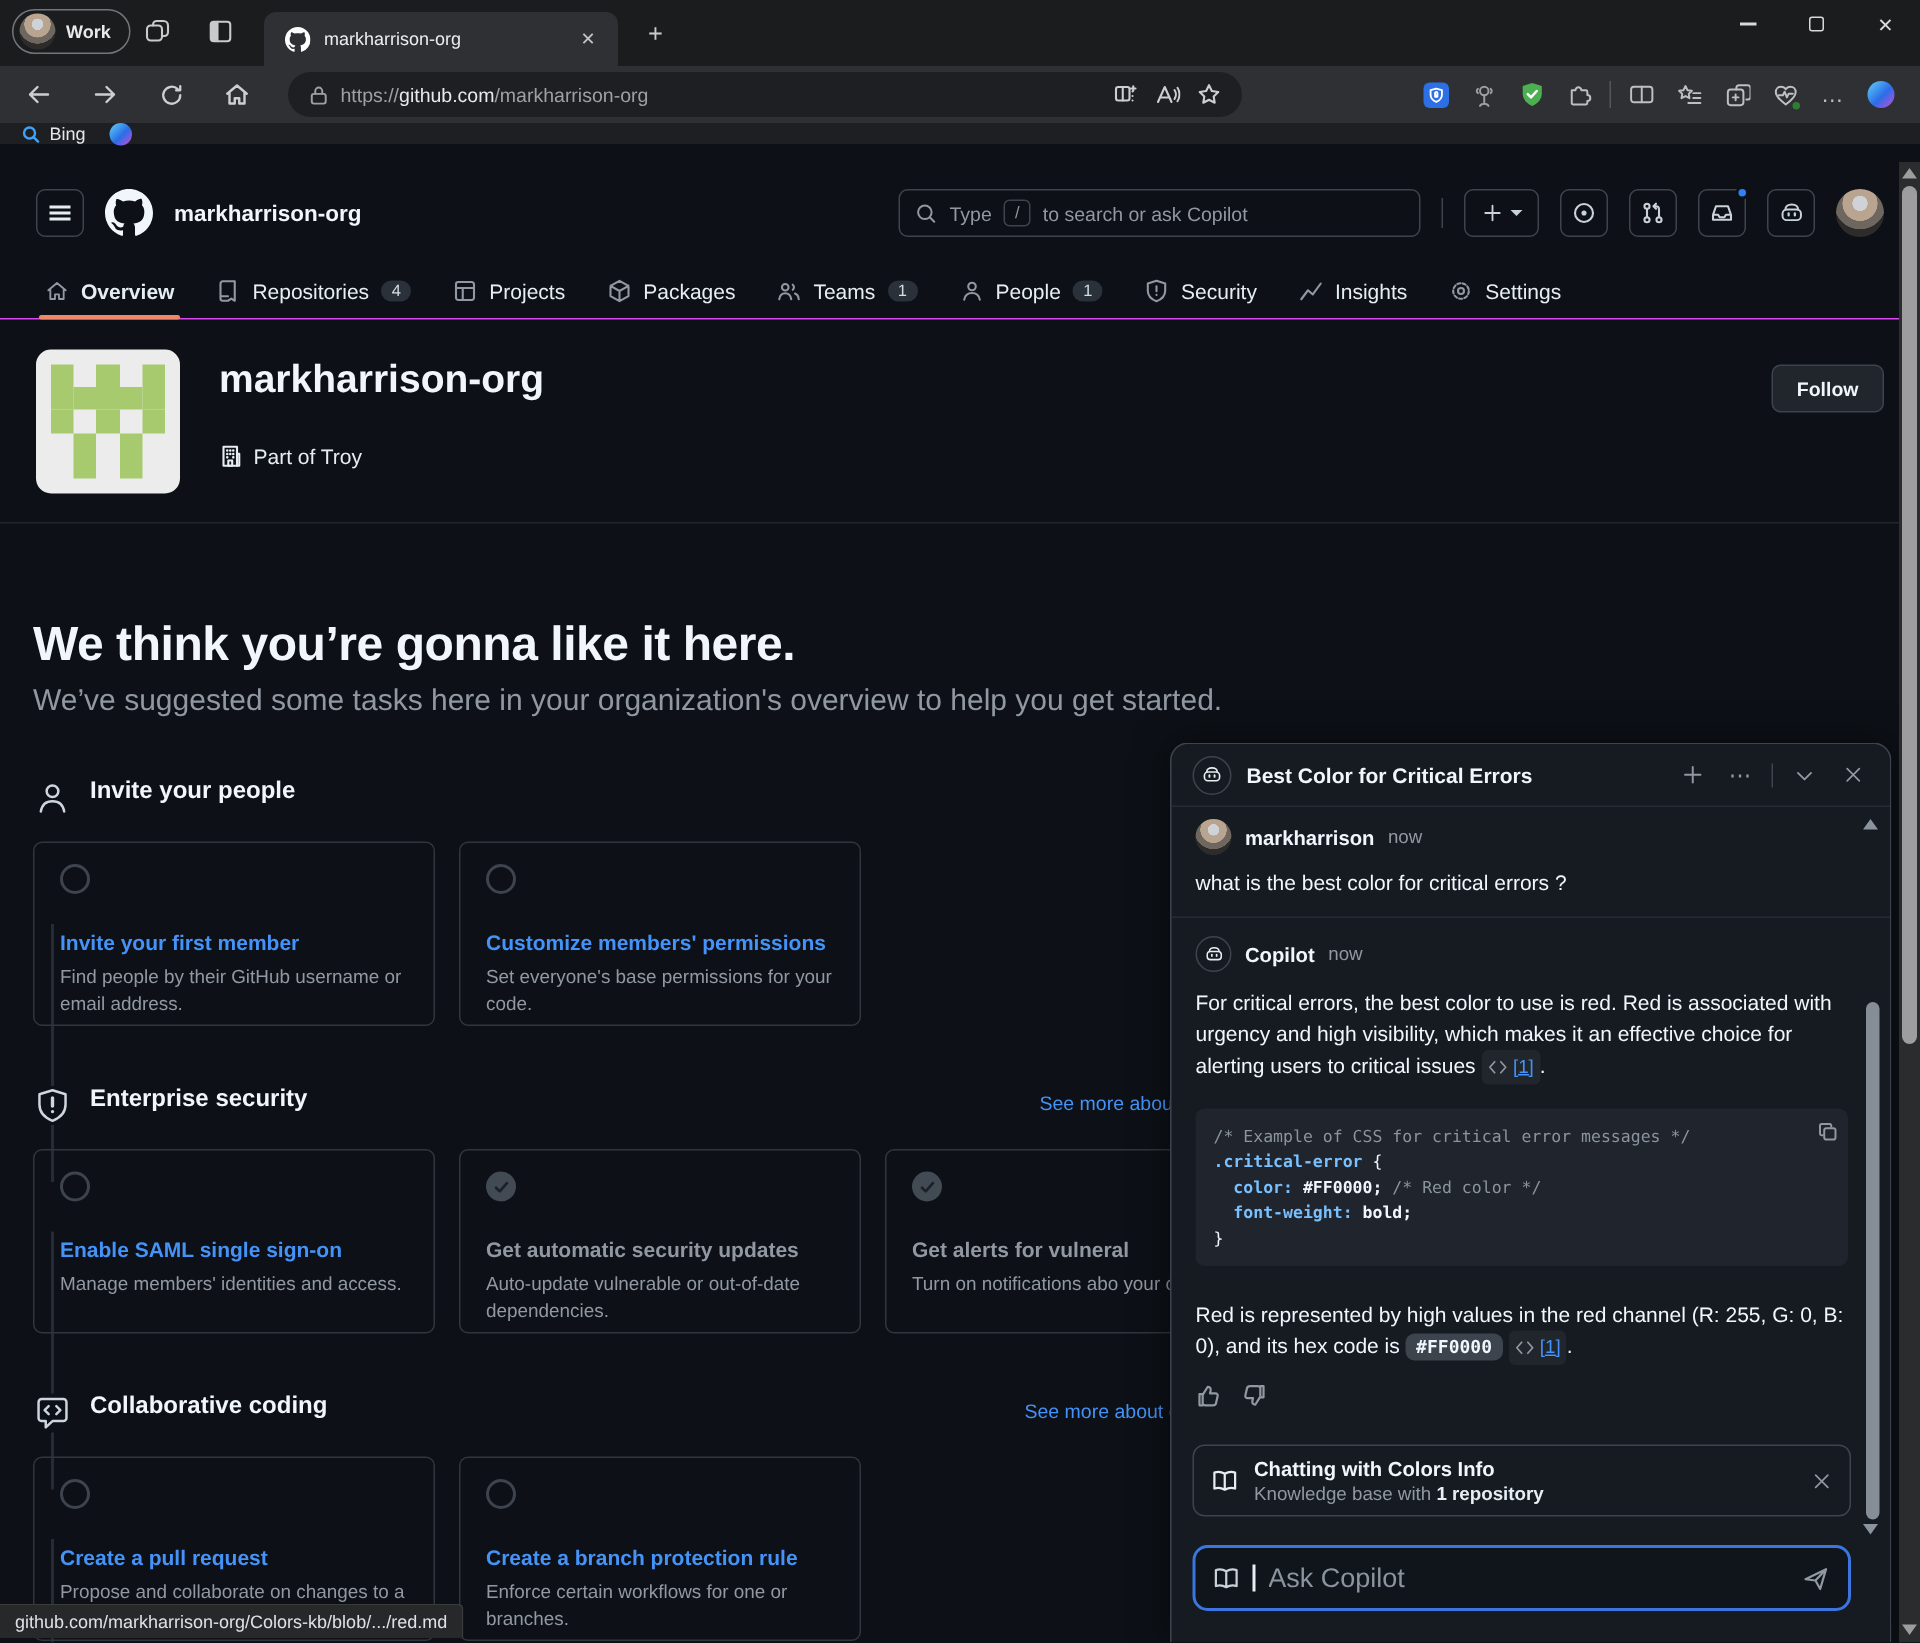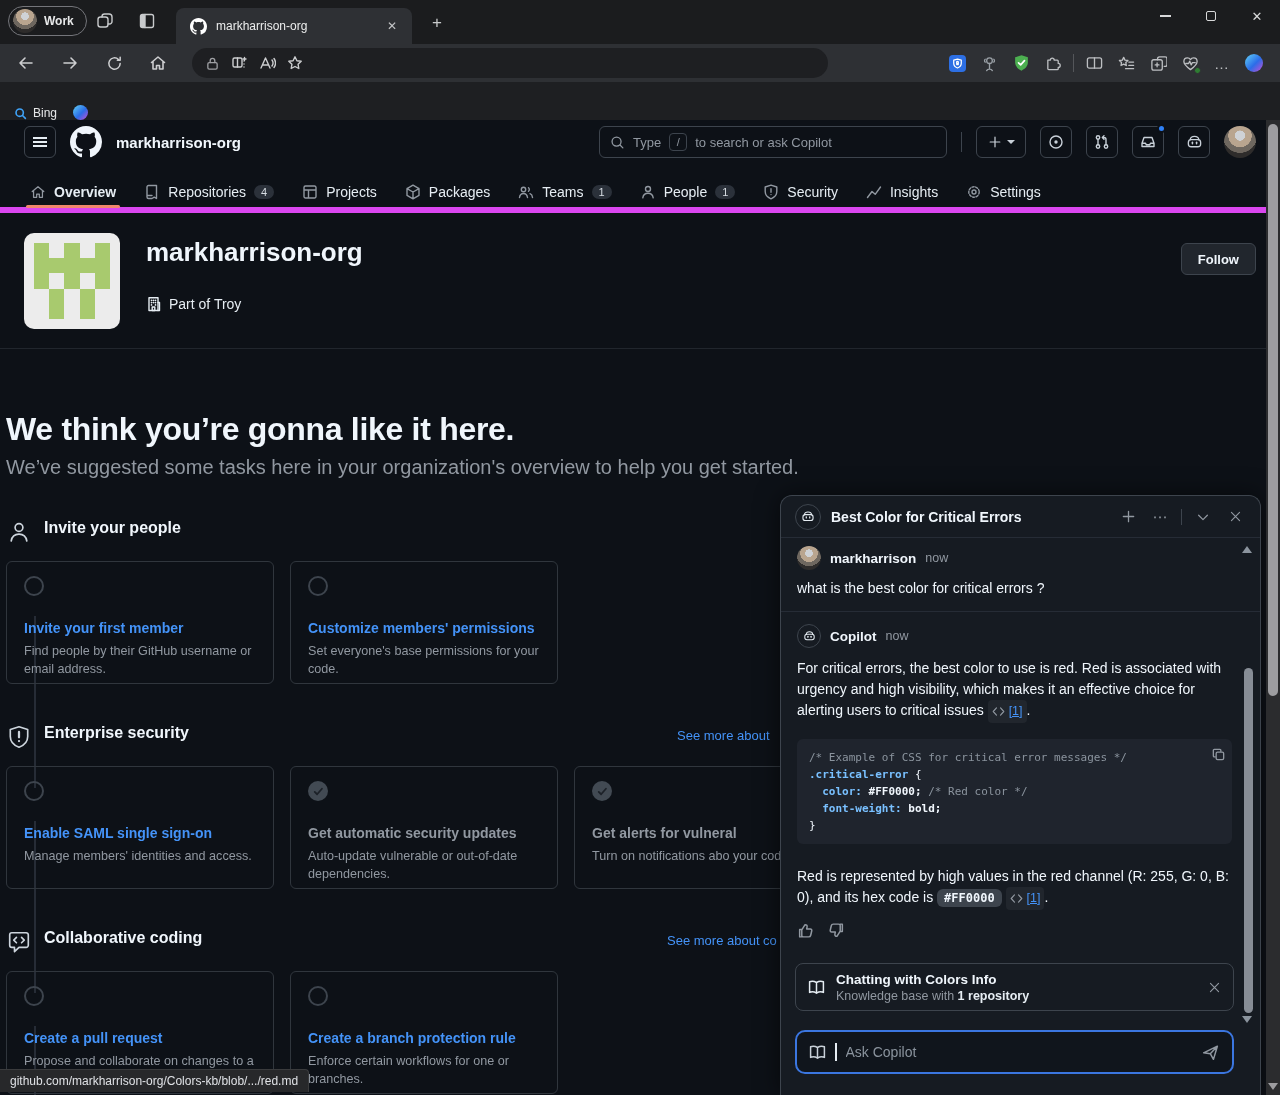--- a/index.html
+++ b/index.html
@@ -37,21 +37,21 @@
     display:flex; align-items:center; padding:0 10px 0 14px; color:#9fa0a4; font-size:13px; gap:8px;}
   .addr-url { flex:1; white-space:nowrap; overflow:hidden; }
   .addr-url b { color:#e8e9ea; font-weight:normal; }
   .addr-right { display:flex; gap:4px; }
   .ext-row { position:absolute; right:14px; top:4px; height:30px; display:flex; align-items:center; gap:8px; }
   .ext { width:24px; height:24px; display:flex; align-items:center; justify-content:center; border-radius:5px; color:#bdbfc2;}
   .bw { width:17px; height:17px; border-radius:4px; background:#2d6fe4; display:flex; align-items:center; justify-content:center;}
   .vdiv { width:1px; height:18px; background:#54565a; }
   .copilot-orb { width:18px; height:18px; border-radius:50%;
     background:linear-gradient(135deg,#62d2f7 0%,#2b6de8 55%,#c94fd6 100%); }
-  .favbar { position:relative; height:38px; background:#1e1f22; display:flex; align-items:flex-end; padding:0 14px; gap:16px; }
+  .favbar { position:relative; height:14px; background:#1e1f22; display:flex; align-items:flex-start; padding:0 14px; gap:16px; }
   .fav-item { display:flex; align-items:center; gap:6px; color:#e6e7e8; font-size:12px; }
 
   
   .ghpage { position:absolute; top:108px; left:0; width:1280px; height:987px; background:#0d1117; overflow:hidden; }
   .gh-header { height:68px; display:flex; align-items:center; padding:0 24px; gap:14px; }
   .sq-btn { width:32px; height:32px; border:1px solid #3d444d; border-radius:6px; background:transparent;
     display:flex; align-items:center; justify-content:center; color:#c9d1d9; flex:none; position:relative;}
   .burger { width:14px; height:10px;
     background:linear-gradient(#e6edf3,#e6edf3) 0 0/14px 2px no-repeat,
                linear-gradient(#e6edf3,#e6edf3) 0 4px/14px 2px no-repeat,
@@ -61,36 +61,36 @@
   .gh-search { margin-left:auto; width:348px; height:32px; border:1px solid #3d444d; border-radius:6px;
     display:flex; align-items:center; gap:8px; padding:0 10px; color:#9198a1; font-size:13px; }
   .slash-key { width:18px; height:18px; border:1px solid #3d444d; border-radius:4px; font-size:11px;
     display:flex; align-items:center; justify-content:center; }
   .hdr-div { width:1px; height:20px; background:#3d444d; }
   .plus-btn { width:50px; gap:5px; }
   .caret { width:0; height:0; border-left:4px solid transparent; border-right:4px solid transparent; border-top:4px solid currentColor; }
   .dot-badge { position:absolute; top:-3px; right:-3px; width:9px; height:9px; border-radius:50%; background:#2f81f7; border:2px solid #0d1117; }
   .hdr-av { width:32px; height:32px; flex:none; }
 
-  .gh-nav { display:flex; align-items:stretch; padding:0 16px; height:37px; border-bottom:6px solid #d946ef; }
+  .gh-nav { display:flex; align-items:stretch; padding:0 16px; height:37px; border-bottom:1px solid #d946ef; }
   .nav-item { display:flex; align-items:center; gap:8px; padding:0 14px; color:#e6edf3; font-size:14px; position:relative; }
   .nav-item .nic { color:#9198a1; }
   .nav-item.active { font-weight:bold; }
   .nav-item.active::after { content:""; position:absolute; left:10px; right:10px; bottom:-1px; height:3px; background:#f0876b; border-radius:3px; }
   .counter { background:#2b313a; color:#d7dde3; font-size:11px; padding:1px 7px; border-radius:10px; font-weight:normal; }
 
   .org-head { display:flex; padding:20px 24px; gap:26px; border-bottom:1px solid #21262d; height:136px; }
   .org-avatar { width:96px; height:96px; background:#ececec; border-radius:10px; padding:10px; flex:none; }
   .identicon { width:76px; height:76px; display:grid; grid-template:repeat(5,1fr)/repeat(5,1fr); }
   .org-name { color:#f0f6fc; font-size:26px; font-weight:bold; margin-top:4px; }
   .org-meta { display:flex; align-items:center; gap:7px; color:#e6edf3; font-size:14px; margin-top:28px; }
   .follow-btn { margin-left:auto; margin-top:10px; height:32px; padding:0 16px; background:#21262d; border:1px solid #3d444d;
     border-radius:6px; color:#f0f6fc; font-size:13px; font-weight:bold; display:flex; align-items:center; }
 
-  .content { position:relative; padding:0 6px; }
+  .content { position:relative; padding:0 22px; }
   .hero-title { margin-top:62px; color:#f0f6fc; font-size:32px; font-weight:bold; letter-spacing:-0.3px; }
   .hero-sub { margin-top:8px; color:#9198a1; font-size:20px; }
 
   .aside { position:absolute; right:54px; top:295px; width:288px; z-index:5; }
   .viewas { display:flex; align-items:center; gap:8px; color:#f0f6fc; font-size:14px; }
   .viewas b { font-weight:bold; }
   .aside-note { margin-top:12px; color:#9198a1; font-size:12.5px; line-height:1.5; }
 
   .tl-line { position:absolute; left:34px; width:2px; background:#262c36; z-index:0; }
 
@@ -142,21 +142,21 @@
     display:flex; align-items:center; gap:11px; padding:0 12px; }
   .kb-ic { color:#e6edf3; flex:none; }
   .kb-texts { flex:1; }
   .kb-title { color:#f0f6fc; font-size:13.5px; font-weight:bold; }
   .kb-sub { color:#9198a1; font-size:12.5px; margin-top:2px; }
   .kb-sub b { color:#e6edf3; }
   .kb-close { color:#9198a1; font-size:14px; }
   .ask-box { position:absolute; left:14px; right:26px; top:534px; height:44px; border:2px solid #3b76e0; border-radius:10px;
     background:#10151c; display:flex; align-items:center; gap:9px; padding:0 12px; }
   .ask-caret { width:1.5px; height:18px; background:#e6edf3; }
-  .ask-input { flex:1; background:transparent; border:none; outline:none; color:#e6edf3; font-size:14px; font-family:"Liberation Sans", sans-serif; }
+  .ask-input { flex:1; background:transparent; border:none; outline:none; color:#e6edf3; font-size:18px; font-family:"Liberation Sans", sans-serif; }
   .ask-input::placeholder { color:#8b949e; }
   .send-ic { color:#9198a1; }
 
   
   .chat-sb-arrow { position:absolute; right:8px; width:0; height:0; border-left:5px solid transparent; border-right:5px solid transparent; }
   .chat-sb-up { top:50px; border-bottom:7px solid #8b949e; }
   .chat-sb-down { top:520px; border-top:7px solid #8b949e; }
   .chat-sb-thumb { position:absolute; right:7px; top:172px; width:9px; height:345px; background:#878d96; border-radius:5px; }
 
   
@@ -228,20 +228,21 @@
       <svg width="18" height="18" viewBox="0 0 18 18" class="ic" style="stroke-width:1.6">
           <path d="M2.5 8.5 9 3l6.5 5.5M4 7.5V15h3.5v-3.5h3V15H14V7.5"></path>
         </svg>
       </span>
 
     <div class="addr">
       <svg width="13" height="15" viewBox="0 0 14 16" class="ic">
           <rect x="2" y="7" width="10" height="7" rx="1.5"></rect>
           <path d="M4.5 7V5a2.5 2.5 0 0 1 5 0v2"></path>
         </svg>
+      <span class="addr-url"><span>https://</span><b>github.com</b><span>/markharrison-org</span></span>
       <span class="addr-right">
         <span class="tb-ic" style="width:24px">
           <svg width="16" height="16" viewBox="0 0 16 16" class="ic">
               <rect x="2" y="3" width="9" height="9" rx="1.5"></rect>
               <path d="M6.5 3v9M13 6h.02M13 9h.02M13 12h.02"></path>
               <path d="M13.5 2.5v3M12 4h3"></path>
             </svg>
           </span>
         <span class="tb-ic" style="width:24px;font-size:13px">
           <svg width="17" height="16" viewBox="0 0 17 16" class="ic">

